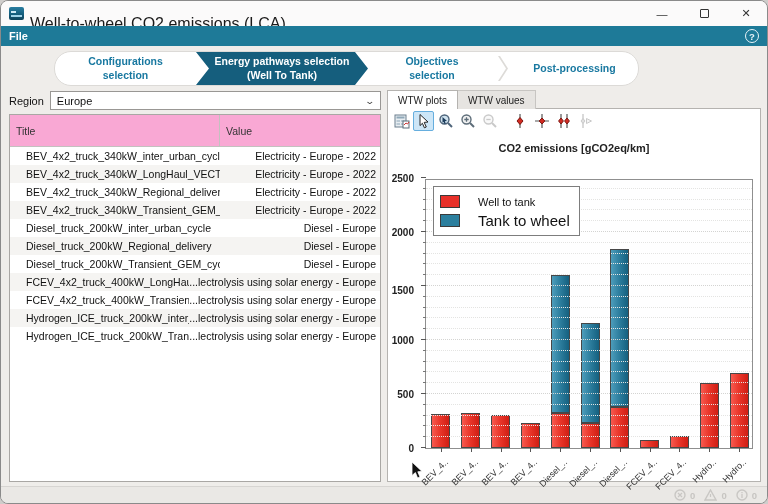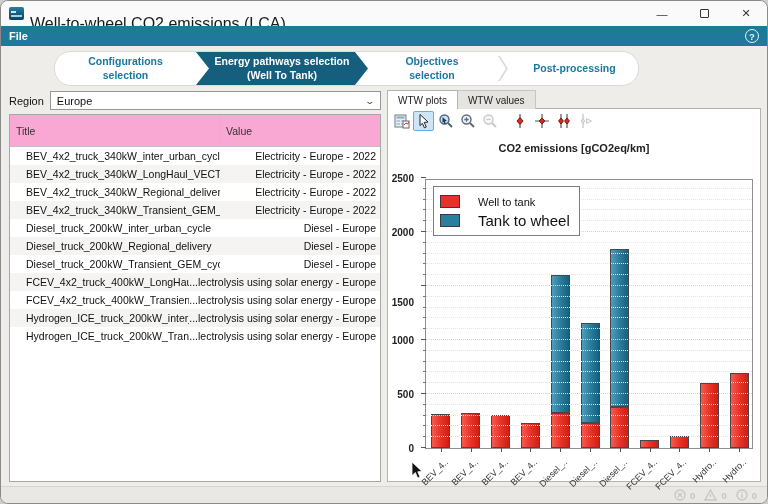--- a/index.html
+++ b/index.html
@@ -348,21 +348,21 @@
               <div class="ytick minor" style="bottom: 75.6px;"></div>
               <div class="ytick minor" style="bottom: 64.8px;"></div>
               <div class="ytick minor" style="bottom: 43.2px;"></div>
               <div class="ytick minor" style="bottom: 32.4px;"></div>
               <div class="ytick minor" style="bottom: 21.6px;"></div>
               <div class="ytick minor" style="bottom: 10.8px;"></div>
               <div class="ytick-label" style="bottom: 264px;">2500</div>
               <div class="ytick" style="bottom: 270px;"></div>
               <div class="ytick-label" style="bottom: 210px;">2000</div>
               <div class="ytick" style="bottom: 216px;"></div>
-              <div class="ytick-label" style="bottom: 140px;">1500</div>
+              <div class="ytick-label" style="bottom: 152px;">1500</div>
               <div class="ytick" style="bottom: 162px;"></div>
               <div class="ytick-label" style="bottom: 102px;">1000</div>
               <div class="ytick" style="bottom: 108px;"></div>
               <div class="ytick-label" style="bottom: 48px;">500</div>
               <div class="ytick" style="bottom: 54px;"></div>
               <div class="ytick-label" style="bottom: -6px;">0</div>
               <div class="ytick" style="bottom: 0px;"></div>
               <div class="grid" style="bottom: 259.2px;"></div>
               <div class="grid" style="bottom: 248.4px;"></div>
               <div class="grid" style="bottom: 237.6px;"></div>

